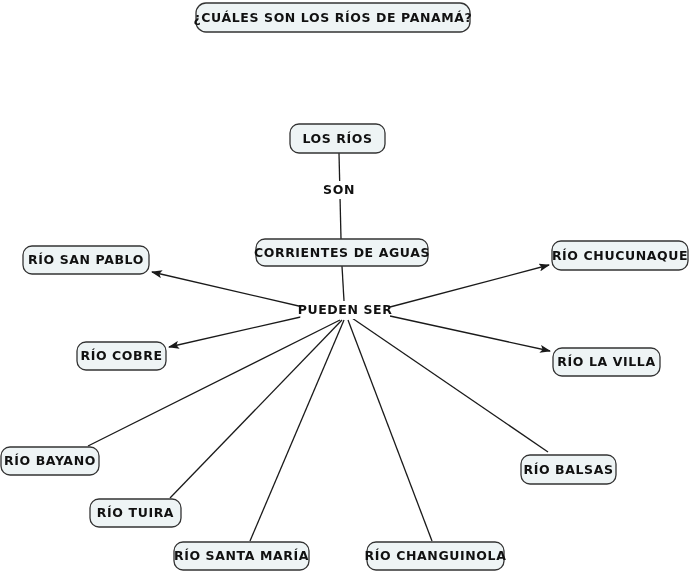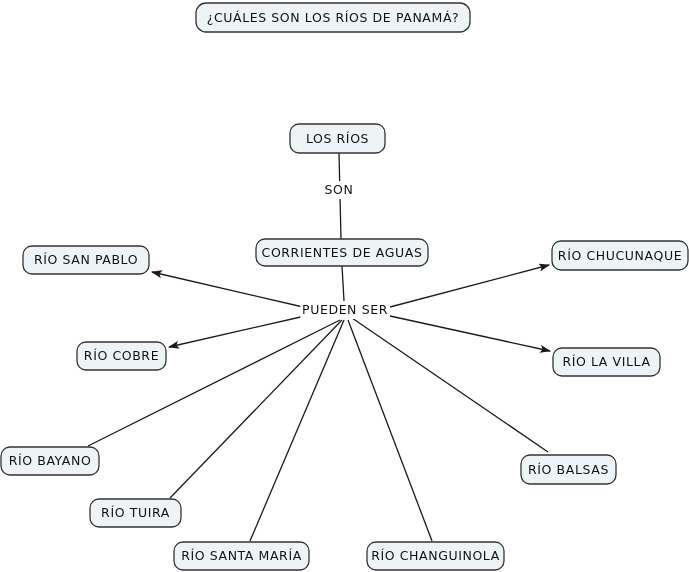--- a/index.html
+++ b/index.html
@@ -11,20 +11,21 @@
     width: 689px;
     height: 572px;
     overflow: hidden;
     font-family: "DejaVu Sans", sans-serif;
   }
   #map-canvas {
     position: relative;
     width: 689px;
     height: 572px;
     background: #ffffff;
+    font-weight: bold;
   }
   svg.diagram {
     position: absolute;
     left: 0;
     top: 0;
     width: 689px;
     height: 572px;
   }
   .edge-line {
     stroke: #1a1a1a;

